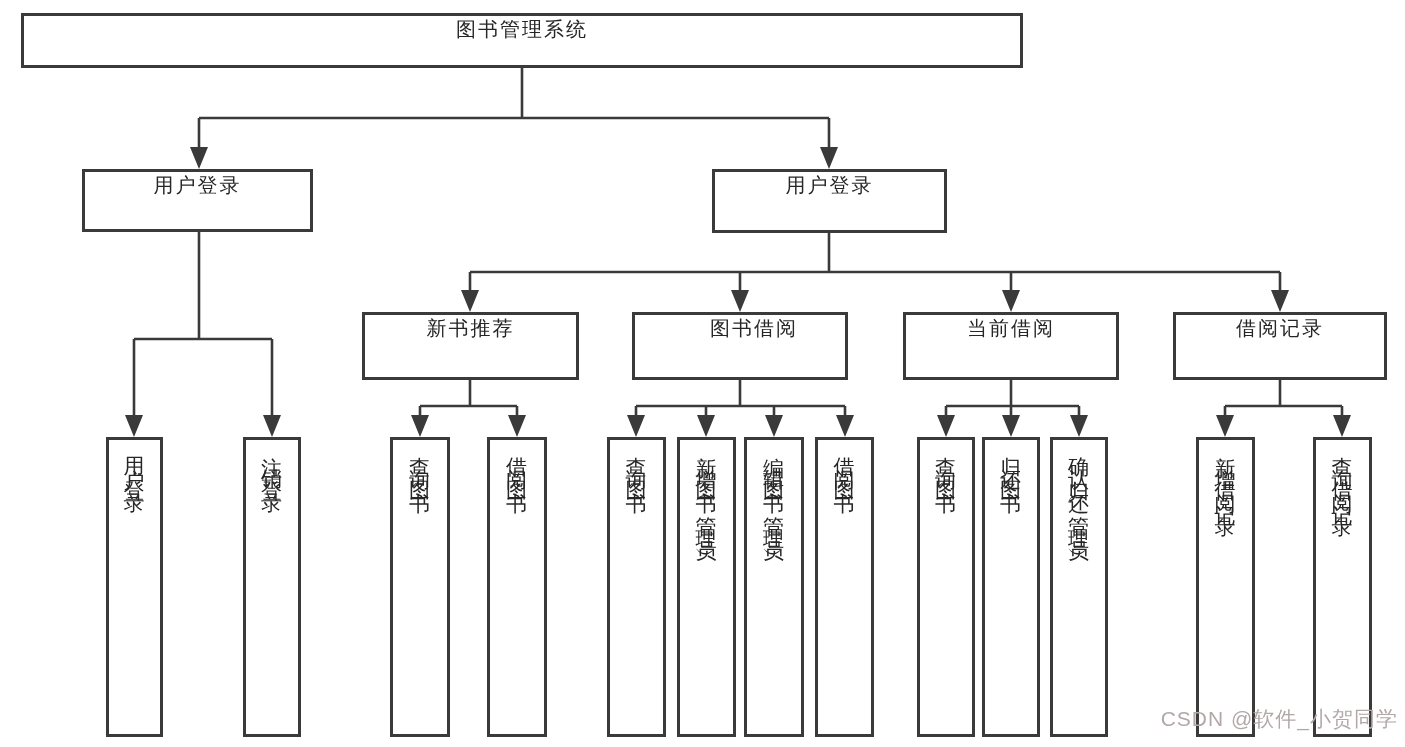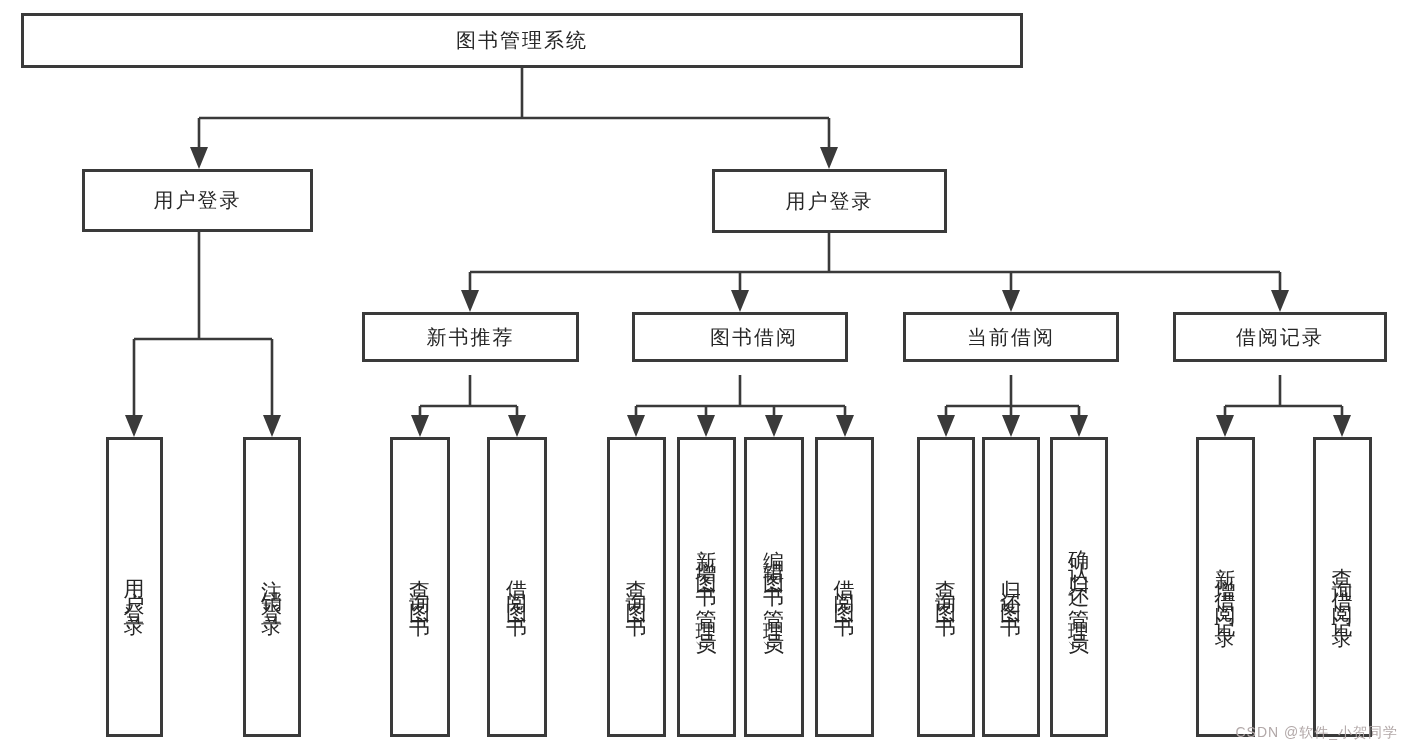--- a/index.html
+++ b/index.html
@@ -15,44 +15,43 @@
     position: absolute;
     left: 0; top: 0;
     width: 1405px; height: 747px;
   }
   .box {
     position: absolute;
     box-sizing: border-box;
     border: 3px solid #3a3a3a;
     background: #ffffff;
     display: flex;
-    align-items: center;
     justify-content: center;
     color: #262626;
   }
   .h-label {
     font-size: 20px;
     letter-spacing: 2px;
     white-space: nowrap;
   }
   .v-label {
     writing-mode: vertical-lr;
     text-orientation: mixed;
     font-size: 21px;
     letter-spacing: 12px;
     line-height: 1;
     white-space: nowrap;
   }
   .leaf { top: 437px; height: 300px; }
-  .mid  { top: 312px; height: 50px; }
+  .mid  { top: 312px; height: 68px; }
   .watermark {
     position: absolute;
     right: 7px;
-    bottom: 5px;
-    font-size: 14px;
+    bottom: 14px;
+    font-size: 21px;
     letter-spacing: 1px;
     color: #b2a8a8;
     white-space: nowrap;
     z-index: 5;
   }
 </style>
 </head>
 <body>
 
 <div class="canvas">

